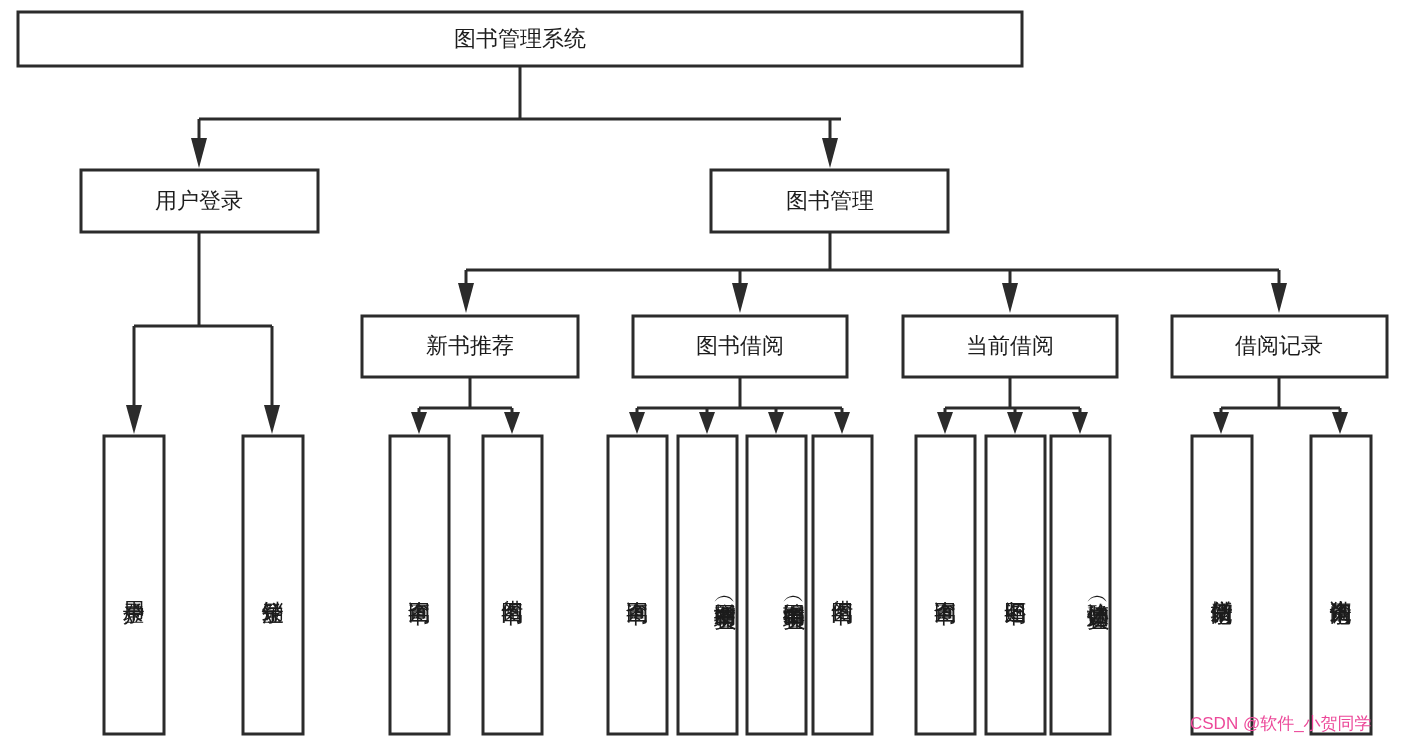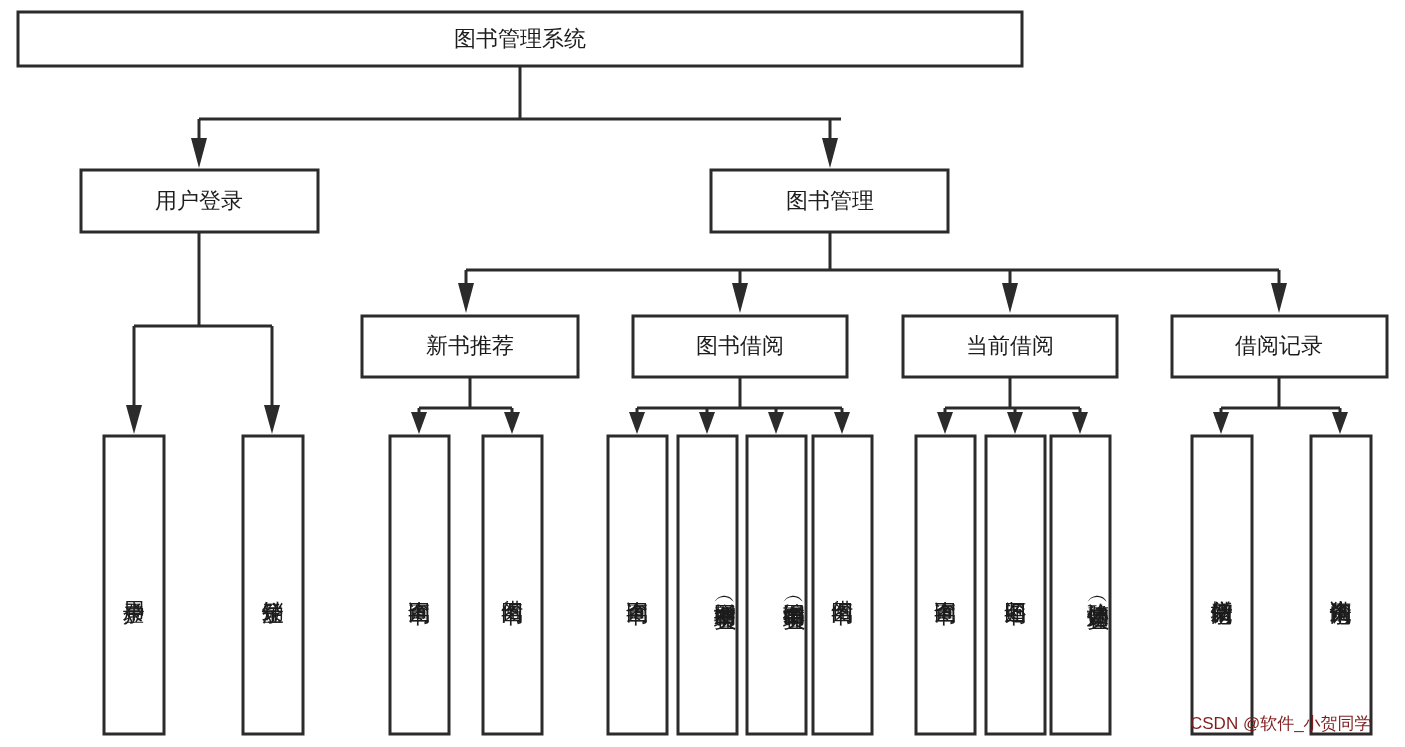--- a/index.html
+++ b/index.html
@@ -34,21 +34,21 @@
     letter-spacing:1px;
     white-space:nowrap;
     pointer-events:none;
     font-family:"Liberation Sans","DejaVu Sans",sans-serif;
   }
   .watermark{
     position:absolute;
     left:1190px;
     top:712px;
     font-size:17px;
-    color:#7f1d1d;
+    color:#ec4899;
     font-family:"Liberation Sans","DejaVu Sans",sans-serif;
     white-space:nowrap;
     pointer-events:none;
   }
 </style>
 </head>
 <body>
 
 <div id="diagram-root">
 

